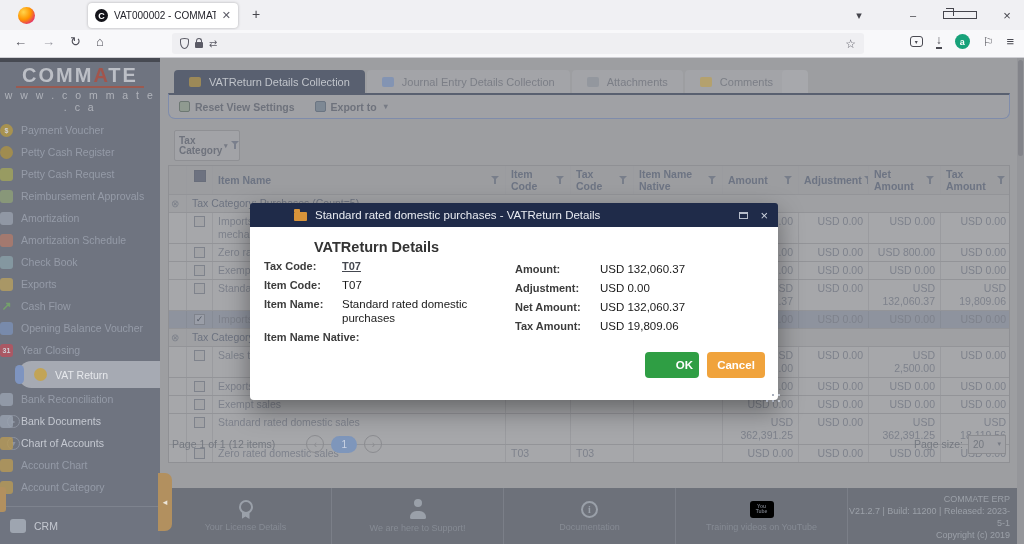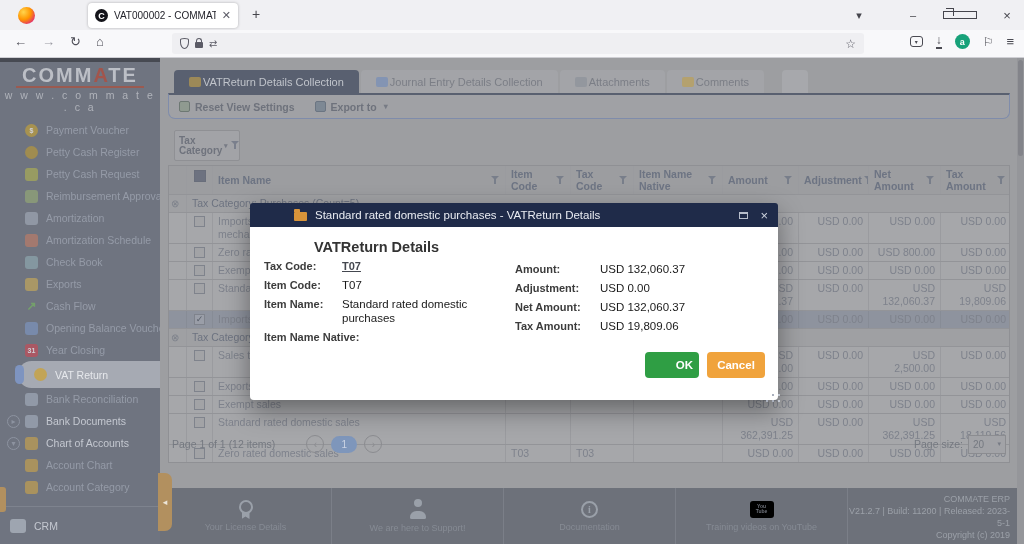--- a/index.html
+++ b/index.html
@@ -44,21 +44,21 @@
   
   .app{position:absolute;left:0;top:58px;width:1024px;height:486px;background:#9d9ea1}
   .side-top-strip{position:absolute;left:0;top:0;width:160px;height:4px;background:#474a52;z-index:3}
   .sidebar{position:absolute;left:0;top:0;width:160px;height:486px;background:#6f7480;overflow:hidden}
   .logo-wrap{padding-top:7px;text-align:center}
   .logo-main{font-size:20px;font-weight:bold;color:#bcbfc6;letter-spacing:2px;line-height:20px}
   .logo-main .red{color:#a2554c}
   .logo-rule{width:128px;height:2px;background:#9b5a50;margin:1px auto 1px}
   .logo-sub{font-size:10.5px;color:#b0b3ba;letter-spacing:2.5px}
   .menu{margin-top:6px}
-  .side-item{position:relative;display:flex;align-items:center;height:22px;padding-left:25px;gap:8px;cursor:pointer}
+  .side-item{position:relative;display:flex;align-items:center;height:22px;gap:8px;cursor:pointer}
   .side-icon{width:13px;height:13px;border-radius:3px;flex:none;opacity:.8;font-size:7px;color:#e8e8ec;
              display:flex;align-items:center;justify-content:center;font-weight:bold}
   .side-icon.round{border-radius:50%}
   .side-icon.bare{background:none;opacity:1;font-size:12px}
   .side-label{font-size:10.5px;color:#959ba7;white-space:nowrap}
   .side-item.bright .side-label{color:#c4c8d0}
   .side-item.indent{}
   .side-item.section{padding-left:10px;height:26px}
   .side-item.section .side-icon{width:16px;height:14px}
   .side-item.selected{background:#a6aab3;height:27px;margin-left:18px;border-radius:14px 0 0 14px;padding-left:16px}
@@ -68,21 +68,21 @@
   .expander{position:absolute;left:7px;width:13px;height:13px;border:1px solid #8d93a0;border-radius:50%;
             color:#8d93a0;font-size:8px;display:flex;align-items:center;justify-content:center;box-sizing:border-box}
   .side-divider{height:1px;background:#7e838e;margin:8px 0 6px}
   .gold-handle{position:absolute;left:158px;top:415px;width:14px;height:58px;background:#b2905f;
                border-radius:0 7px 7px 0;z-index:6;display:flex;align-items:center;justify-content:center;
                color:#ece5d8;font-size:9px}
   .gold-sliver{position:absolute;left:0;top:429px;width:6px;height:25px;background:#b2905f;border-radius:0 3px 3px 0;z-index:6}
   
   .content{position:absolute;left:160px;top:0;width:864px;height:486px}
   .tabs-row{position:absolute;left:14px;top:12px;display:flex;align-items:flex-end;height:23px}
-  .tab{height:23px;display:flex;align-items:center;gap:2px;padding:0 15px;background:#a3a4a8;
+  .tab{height:23px;display:flex;align-items:center;gap:8px;padding:0 15px;background:#a3a4a8;
        border-radius:4px 4px 0 0;margin-right:2px;font-size:11px;color:#7b7e86;white-space:nowrap}
   .tab.active{background:#596070;color:#c0c4cb}
   .tab-icon{width:12px;height:10px;border-radius:2px;opacity:.8;flex:none}
   .tab-stub{position:absolute;left:622px;top:12px;width:26px;height:23px;background:#a7a8ac;border-radius:4px 4px 0 0}
   .toolbar-panel{position:absolute;left:8px;top:35px;width:842px;height:26px;background:#a0a1a5;box-sizing:border-box;
                  border:1px solid #7f8cab;border-top:2px solid #596070;border-radius:0 0 7px 7px;
                  display:flex;align-items:center;gap:20px;padding-left:10px;font-size:10.5px;color:#6e727c;font-weight:bold}
   .tb-group{display:flex;align-items:center;gap:5px}
   .tb-ic{width:11px;height:11px;border-radius:2px;border:1px solid #6d7873;background:#8f9a90;box-sizing:border-box}
   .tb-ic.save{background:#7d8894;border-color:#6b7582}

